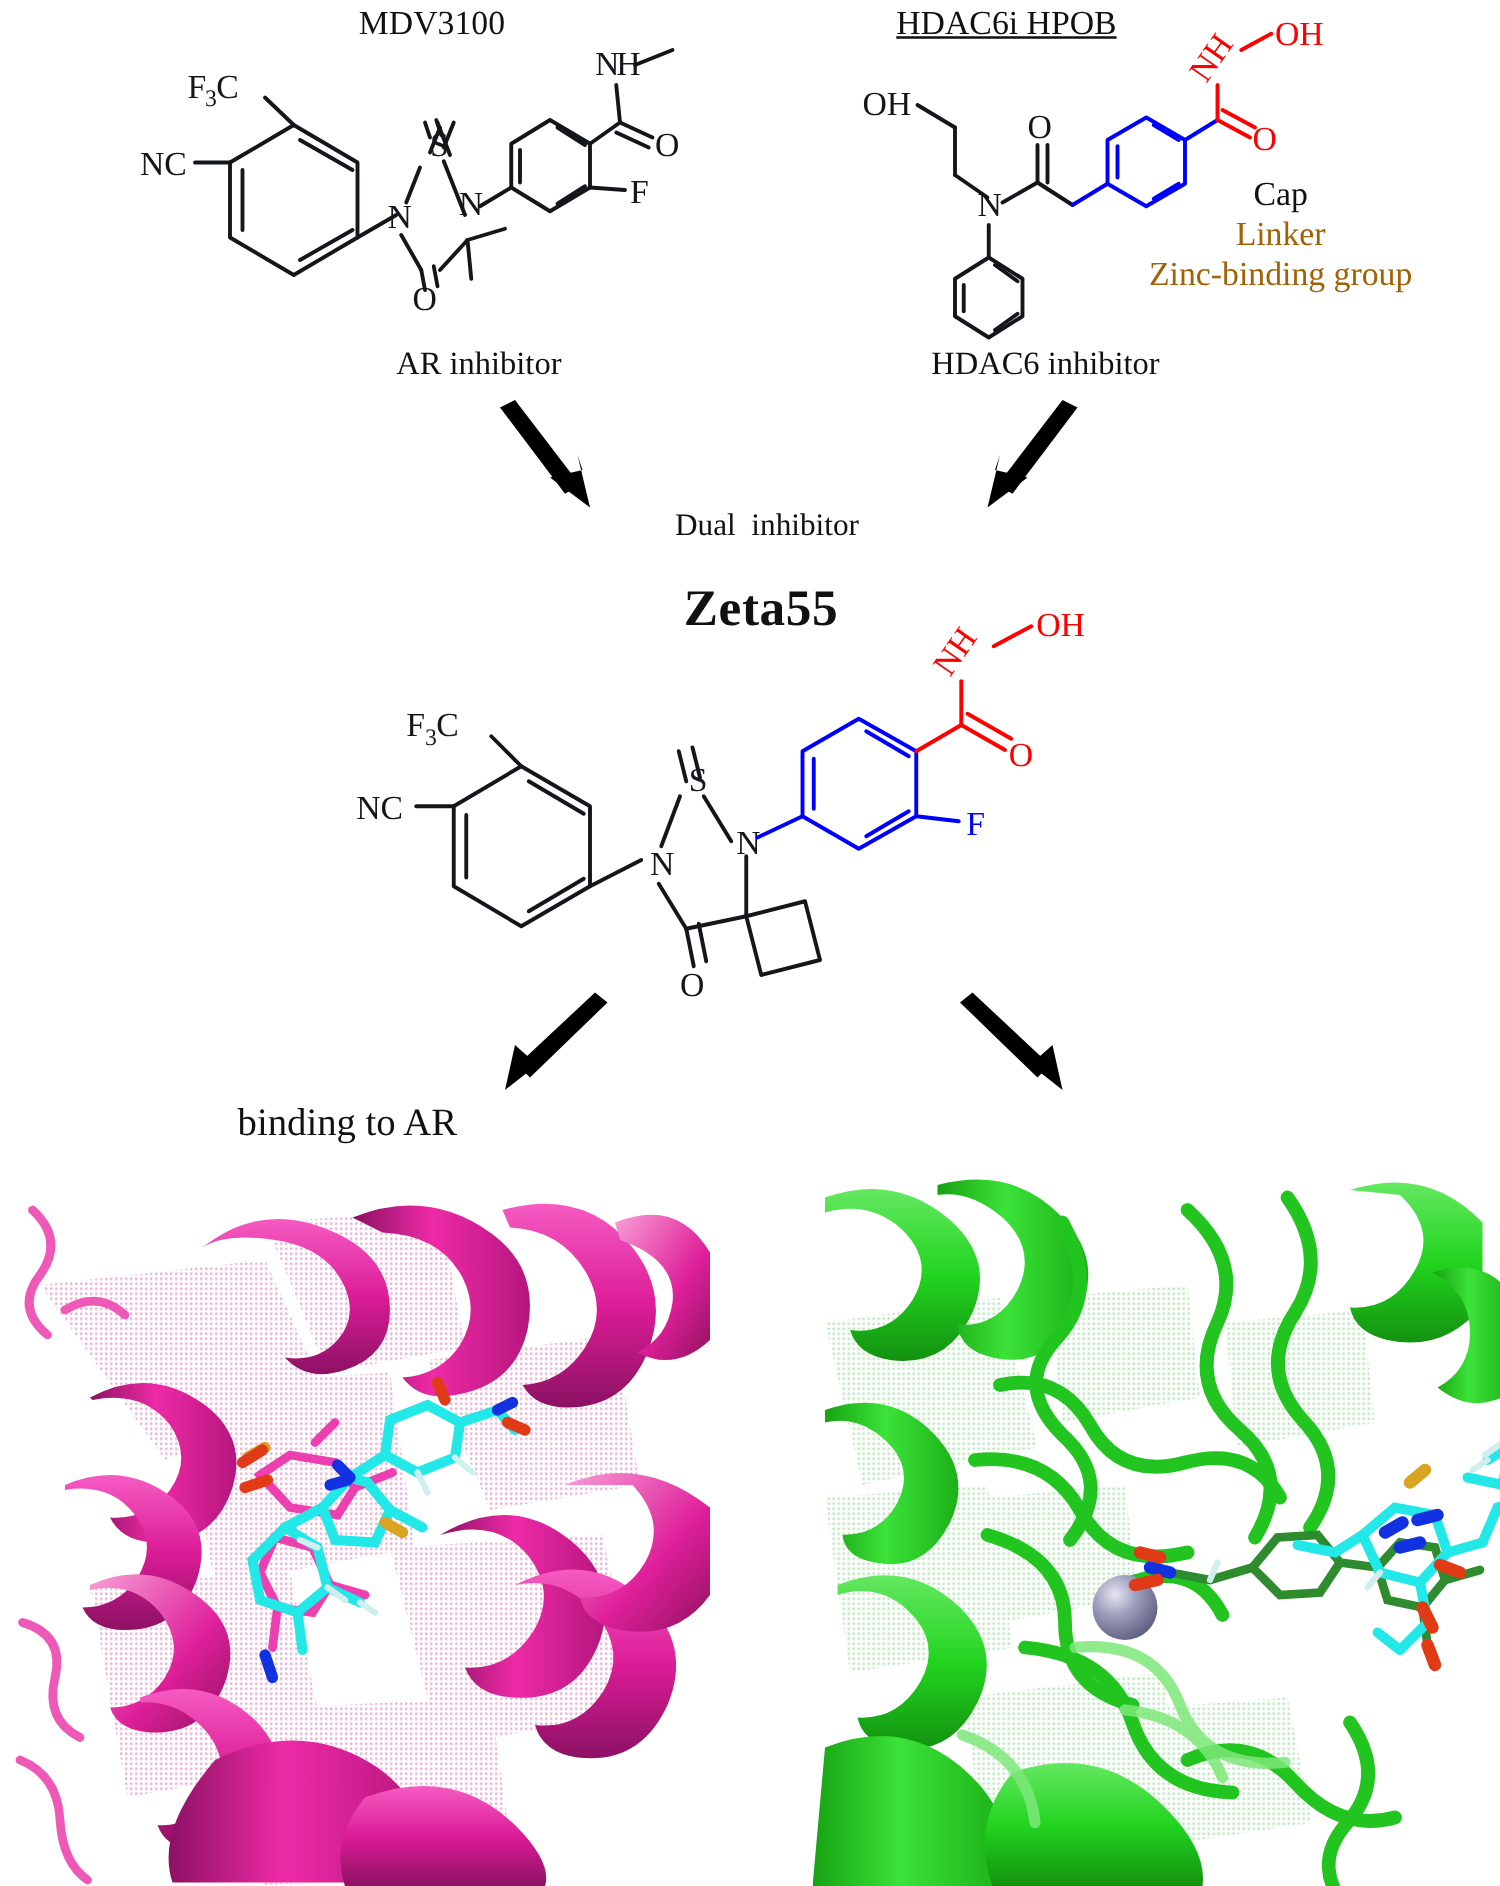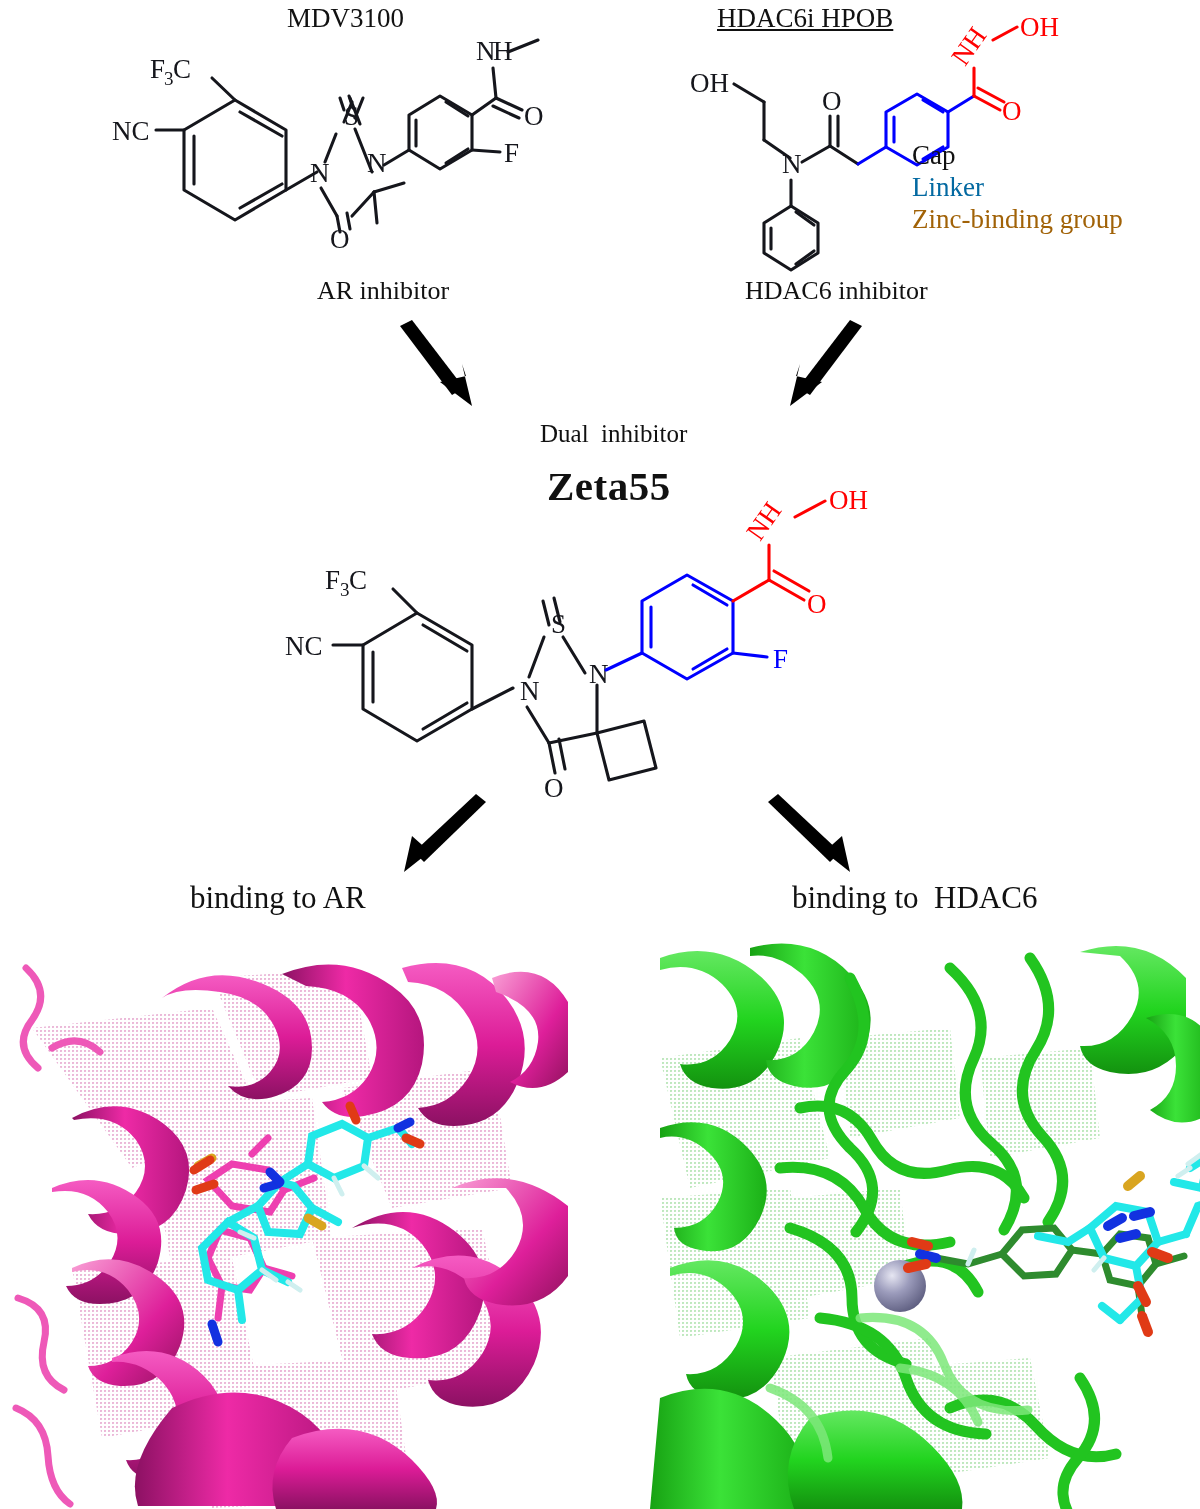--- a/index.html
+++ b/index.html
@@ -8,23 +8,23 @@
 
   .fig{position:absolute;left:12px;top:0;width:1200px;height:1509px;}
 
   .lbl{position:absolute;white-space:pre;line-height:1;}
   .lbl-top{font-size:27px;}
   .lbl-sub{font-size:26px;}
   .lbl-dual{font-size:25px;}
   .lbl-zeta{font-size:41px;font-weight:bold;letter-spacing:.5px;}
   .lbl-bind{font-size:31px;}
 
-  .legend{position:absolute;line-height:1.18;font-size:27px;}
+  .legend{position:absolute;text-align:center;line-height:1.18;font-size:27px;}
   .legend .cap{color:#111;}
-  .legend .link{color:#0369a1;}
+  .legend .link{color:#a16207;}
   .legend .zbg{color:#a16207;}
 
   .panel{position:absolute;overflow:hidden;background:#ffffff;}
 
   svg{display:block;overflow:visible;}
   .sk{fill:none;stroke:#15161c;stroke-width:3.1;stroke-linecap:round;stroke-linejoin:round;}
   .sk-b{fill:none;stroke:#0000ff;stroke-width:3.1;stroke-linecap:round;stroke-linejoin:round;}
   .sk-r{fill:none;stroke:#ff0000;stroke-width:3.1;stroke-linecap:round;stroke-linejoin:round;}
   .at{font-family:"Liberation Serif","DejaVu Serif",serif;font-size:27px;fill:#15161c;}
   .at-b{font-family:"Liberation Serif","DejaVu Serif",serif;font-size:27px;fill:#0000ff;}
@@ -150,21 +150,21 @@
   <svg style="position:absolute;left:380px;top:320px;" width="110" height="90" viewBox="0 0 110 90">
     <path class="arw" d="M8 6 L20 0 L72 68 L60 75 Z"></path>
     <path class="arw" d="M80 86 L48 62 L74 56 L70 44 Z"></path>
   </svg>
 
   <svg style="position:absolute;left:748px;top:320px;" width="110" height="90" viewBox="0 0 110 90">
     <path class="arw" d="M102 6 L90 0 L38 68 L50 75 Z"></path>
     <path class="arw" d="M30 86 L62 62 L36 56 L40 44 Z"></path>
   </svg>
 
-  <div class="lbl lbl-dual" style="left:528px;top:408px;margin-top:13px;">Dual  inhibitor</div>
+  <div class="lbl lbl-dual" style="left:528px;top:408px;">Dual  inhibitor</div>
   <div class="lbl lbl-zeta" style="left:535px;top:466px;">Zeta55</div>
 
   <svg style="position:absolute;left:255px;top:525px;" width="680" height="290" viewBox="0 0 680 290">
 
     <path class="sk" d="M96 120 L96 184 L150 216 L205 184 L205 120 L150 88 Z"></path>
     <path class="sk" d="M106 127 L106 177"></path>
     <path class="sk" d="M156 204 L200 178"></path>
     <path class="sk" d="M156 100 L200 126"></path>
 
     <path class="sk" d="M150 88 L126 64"></path>
@@ -219,21 +219,20 @@
     <path class="arw" d="M96 4 L106 12 L44 72 L34 62 Z"></path>
     <path class="arw" d="M24 82 L32 46 L50 62 L62 52 Z"></path>
   </svg>
 
   <svg style="position:absolute;left:752px;top:790px;" width="110" height="85" viewBox="0 0 110 85">
     <path class="arw" d="M14 4 L4 12 L66 72 L76 62 Z"></path>
     <path class="arw" d="M86 82 L78 46 L60 62 L48 52 Z"></path>
   </svg>
 
   <div class="lbl lbl-bind" style="left:178px;top:882px;text-align:center;">binding to AR</div>
-  <div class="lbl lbl-bind" style="left:780px;top:882px;">binding to  HDAC6</div>
 
   <div class="panel" style="left:0px;top:938px;width:556px;height:571px;">
     <svg width="556" height="571" viewBox="0 0 556 571">
       <defs>
         <linearGradient id="mgA" x1="0" y1="0" x2="0" y2="1">
           <stop offset="0%" stop-color="#F55BC2"></stop>
             <stop offset="50%" stop-color="#DC1C97"></stop>
             <stop offset="100%" stop-color="#8C1163"></stop>
         </linearGradient>
         <linearGradient id="mgB" x1="0" y1="0" x2="1" y2="0">

